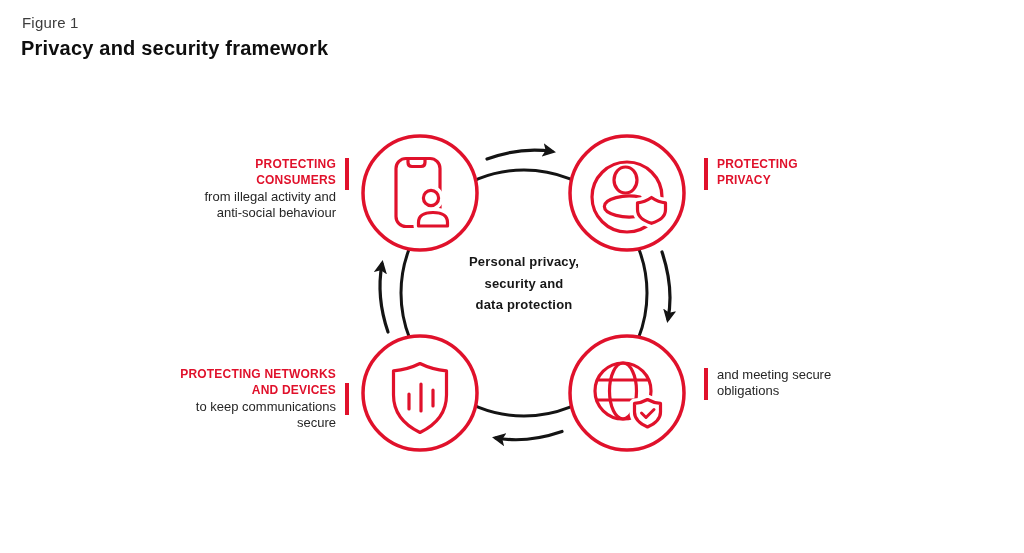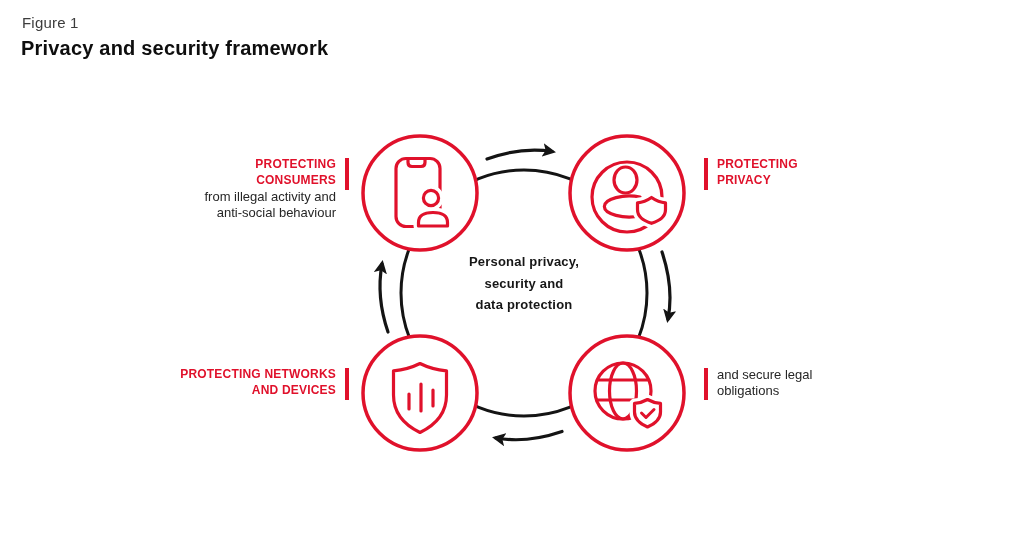--- a/index.html
+++ b/index.html
@@ -27,21 +27,21 @@
     font-size:12px; font-weight:bold; line-height:16px; color:var(--red);
     white-space:pre-line; letter-spacing:0.2px;
   }
   .node .body{
     font-size:13px; line-height:15.5px; color:#262626; white-space:pre-line; margin-top:1px;
   }
   .node.left-side .node-text{text-align:right;}
   .node.right-side .node-text{text-align:left;}
   .node-tl{right:675px; top:156px;}
   .node-tr{left:704px; top:156px;}
-  .node-bl{right:675px; top:366px;}
+  .node-bl{right:675px; top:366px;align-items:center;}
   .node-br{left:704px; top:366px;}
   .red-line{fill:none; stroke:var(--red); stroke-width:3.2; stroke-linecap:round; stroke-linejoin:round;}
   .halo{fill:#fff; stroke:#fff; stroke-width:10; stroke-linecap:round; stroke-linejoin:round;}
   .rim{fill:#fff; stroke:var(--red); stroke-width:3.5;}
   .arrow{fill:none; stroke:#141414; stroke-width:3.2; stroke-linecap:round;}
 </style>
 </head>
 <body>
 
 <div class="stage" style="--red:#e0112b;">
@@ -123,25 +123,27 @@
     <div class="node-text">
       <div class="heading">PROTECTING
 PRIVACY</div>
     </div>
   </div>
 
   <div class="node left-side node-bl">
     <div class="node-text">
       <div class="heading">PROTECTING NETWORKS
 AND DEVICES</div>
+      <div class="body">to keep communications
+secure</div>
     </div>
     <div class="bar"></div>
   </div>
 
   <div class="node right-side node-br">
     <div class="bar"></div>
     <div class="node-text">
-      <div class="body">and secure legal
+      <div class="body">and meeting secure
 obligations</div>
     </div>
   </div>
 
 </div>
 
 </body></html>

